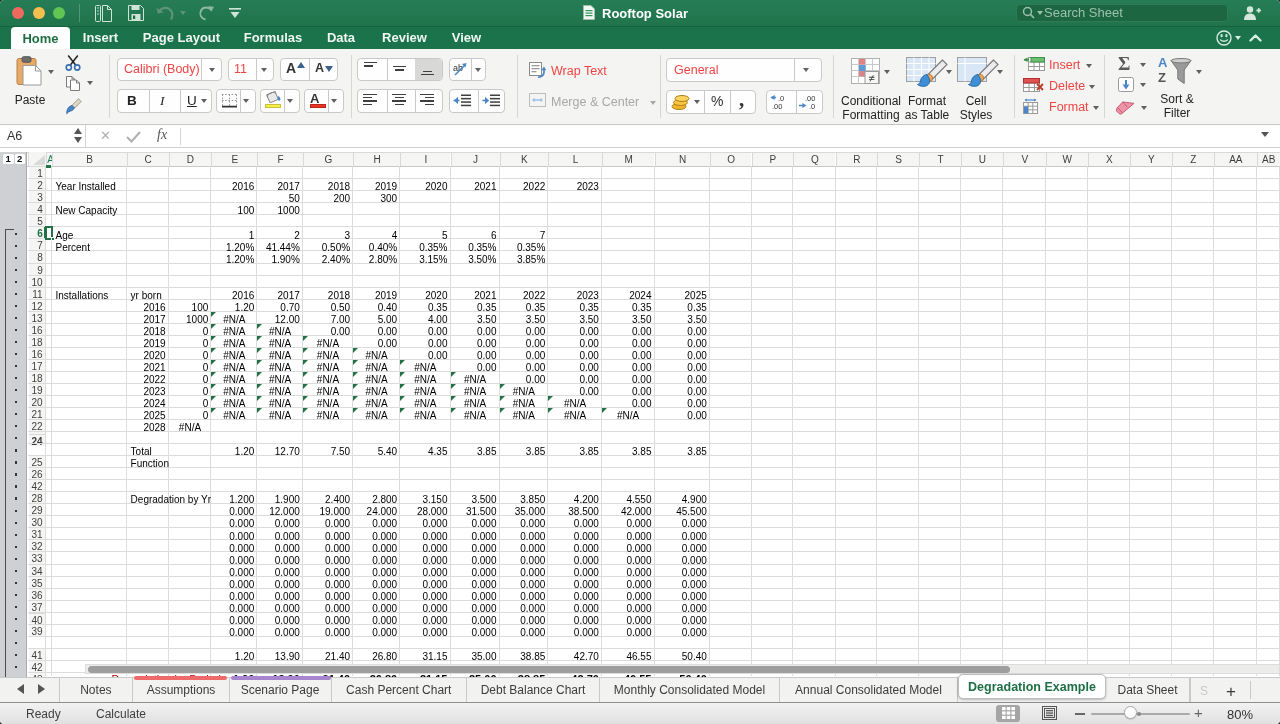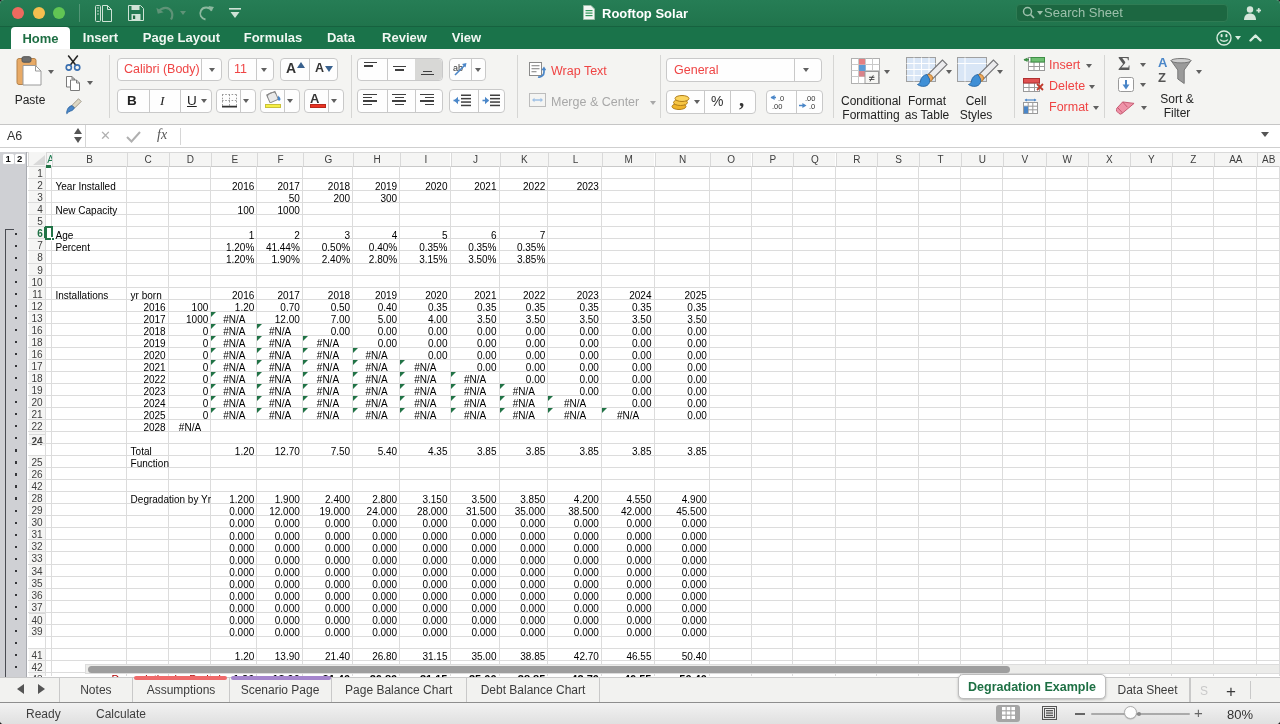--- a/index.html
+++ b/index.html
@@ -960,22 +960,24 @@
 </div>
 <div id="tabbar" class="ab"></div>
 <div class="ab" style="left:17px;top:684px;width:0;height:0;border-top:5px solid transparent;border-bottom:5px solid transparent;border-right:7px solid #555"></div>
 <div class="ab" style="left:38px;top:684px;width:0;height:0;border-top:5px solid transparent;border-bottom:5px solid transparent;border-left:7px solid #555"></div>
 <div class="ab" style="left:59.3px;top:676.5px;width:1px;height:25.5px;background:#c9c9c9"></div>
 <div class="ab" style="left:1190px;top:676.5px;width:1px;height:25.5px;background:#c9c9c9"></div>
 <div class="ab" style="left:1249.5px;top:681px;width:1px;height:18px;background:#c9c9c9"></div>
 <div class="ab stab" style="left:59.3px;width:74.2px;top:676.5px">Notes</div>
 <div class="ab stab" style="left:133.5px;width:96.0px;top:676.5px">Assumptions</div>
 <div class="ab stab" style="left:229.5px;width:102.0px;top:676.5px">Scenario Page</div>
-<div class="ab stab" style="left:331.5px;width:135.5px;top:676.5px">Page Balance Chart</div>
+<div class="ab stab" style="left:331.5px;width:135.5px;top:676.5px">Cash Percent Chart</div>
 <div class="ab stab" style="left:467px;width:133px;top:676.5px">Debt Balance Chart</div>
+<div class="ab stab" style="left:600px;width:180px;top:676.5px">Monthly Consolidated Model</div>
+<div class="ab stab" style="left:780px;width:178px;top:676.5px">Annual Consolidated Model</div>
 <div class="ab stab" style="left:1106px;width:84px;top:676.5px">Data Sheet</div>
 <div class="ab" style="left:134px;top:676px;width:93px;height:3.5px;background:#ef6a6a;border-radius:2px"></div>
 <div class="ab" style="left:231px;top:676px;width:99.5px;height:3.5px;background:#a585cd;border-radius:2px"></div>
 <div class="ab" style="left:958px;top:674px;width:148px;height:24.5px;background:#fff;border:1px solid #bdbdbd;border-radius:5px;box-shadow:0 1px 2.5px rgba(0,0,0,.25);color:#1e7044;font-weight:bold;font-size:12.5px;text-align:center;line-height:24px">Degradation Example</div>
 <div class="ab" style="left:1200px;top:683.5px;font-size:12px;color:#c9c9c9">S</div>
 <div class="ab" style="left:1222px;top:681.5px;font-size:17px;color:#3a3a3a;width:18px;text-align:center">+</div>
 <div id="statusbar" class="ab"></div>
 <div class="ab sbtxt" style="left:26px;top:706.5px">Ready</div>
 <div class="ab sbtxt" style="left:96px;top:706.5px">Calculate</div>
 <div class="ab" style="left:996px;top:704.5px;width:24px;height:17px;background:#a5a5a5;border-radius:3px"></div>

